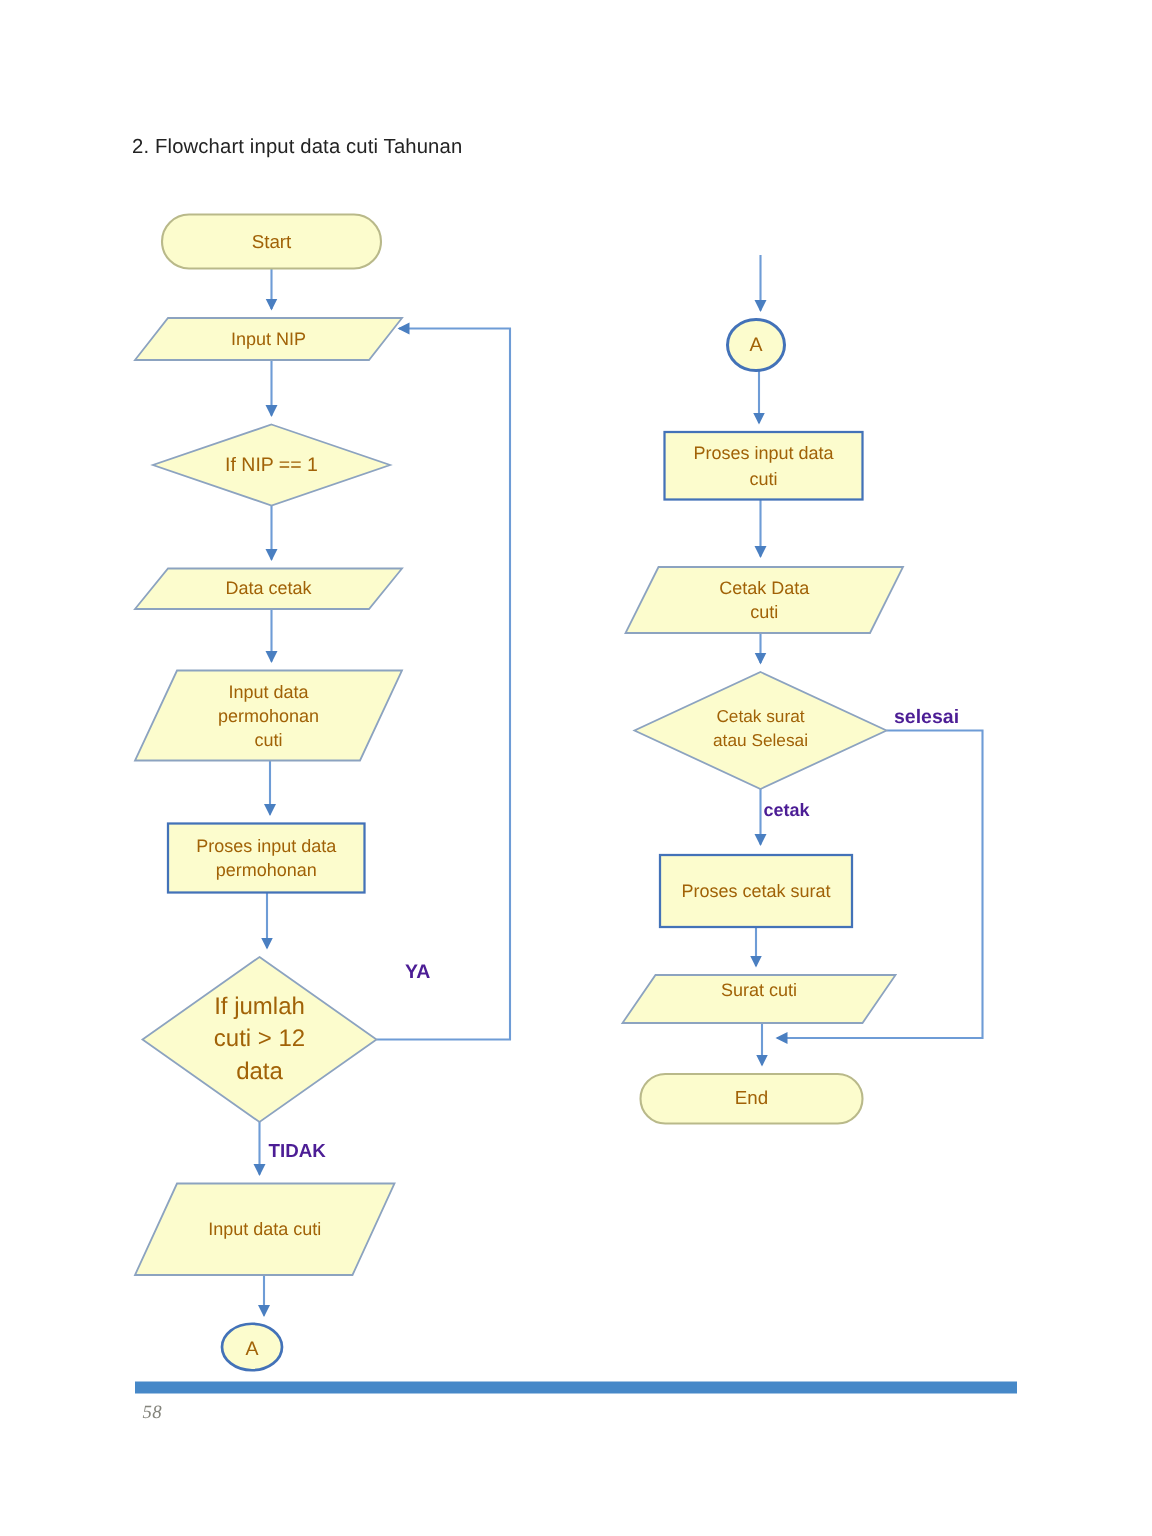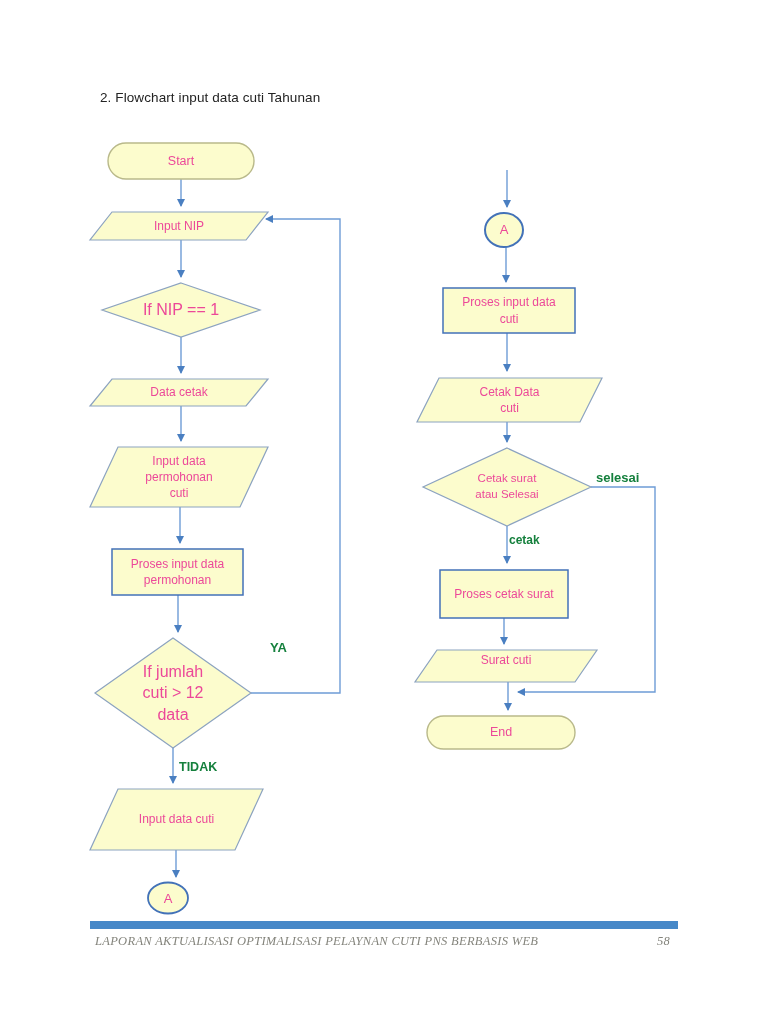--- a/index.html
+++ b/index.html
@@ -3,31 +3,30 @@
 <meta charset="utf-8">
 <style>
   html,body{margin:0;padding:0;}
   body{
     width:768px;height:1024px;position:relative;background:#ffffff;
     font-family:"Liberation Sans", sans-serif;color:#1b1b1b;overflow:hidden;
   }
   .page-title{
     position:absolute;left:88px;top:90px;font-size:13.5px;color:#232323;
     letter-spacing:.1px;
-    margin-left:12px;
   }
   svg.flow{position:absolute;left:0;top:0;}
   .lbl{
     position:absolute;display:flex;flex-direction:column;align-items:center;
     justify-content:center;text-align:center;font-size:12px;line-height:1.35;
-    color:#ec4899;pointer-events:none;
+    color:#a16207;pointer-events:none;
   }
   .lbl span{display:block;}
   .edge-lbl{
-    position:absolute;font-size:12.5px;font-weight:bold;color:#15803d;
+    position:absolute;font-size:12.5px;font-weight:bold;color:#4c1d95;
     white-space:nowrap;pointer-events:none;
   }
   .footer-bar{
     position:absolute;left:90px;top:921px;width:588px;height:8px;background:#4688c8;
   }
   .footer-row{
     position:absolute;left:95px;top:934px;width:575px;display:flex;
     justify-content:space-between;align-items:baseline;
     font-family:"Liberation Serif", serif;font-style:italic;
     font-size:12.5px;color:#84847c;letter-spacing:.3px;
@@ -93,21 +92,21 @@
 </svg>
 
 <div class="lbl" style="left:108px;top:143px;width:146px;height:36px;font-size:12.5px">
     <span>Start</span>
   </div>
 
 <div class="lbl" style="left:90px;top:212px;width:178px;height:28px">
     <span>Input NIP</span>
   </div>
 
-<div class="lbl" style="left:102px;top:283px;width:158px;height:54px;font-size:16px">
+<div class="lbl" style="left:102px;top:283px;width:158px;height:54px;font-size:13px">
     <span>If NIP == 1</span>
   </div>
 
 <div class="lbl" style="left:90px;top:379px;width:178px;height:27px">
     <span>Data cetak</span>
   </div>
 
 <div class="lbl" style="left:90px;top:447px;width:178px;height:60px">
   <span>Input data</span>
   <span>permohonan</span>
@@ -164,15 +163,14 @@
     <span>End</span>
   </div>
 
 <div class="edge-lbl" style="left:270px;top:640px;font-size:13px">YA</div>
 <div class="edge-lbl" style="left:179px;top:760px">TIDAK</div>
 <div class="edge-lbl" style="left:509px;top:533px;font-size:12px">cetak</div>
 <div class="edge-lbl" style="left:596px;top:470px;font-size:13px">selesai</div>
 
 <div class="footer-bar"></div>
 <div class="footer-row">
-  <span>LAPORAN AKTUALISASI OPTIMALISASI PELAYNAN CUTI PNS BERBASIS WEB</span>
   <span>58</span>
 </div>
 
 </body></html>

